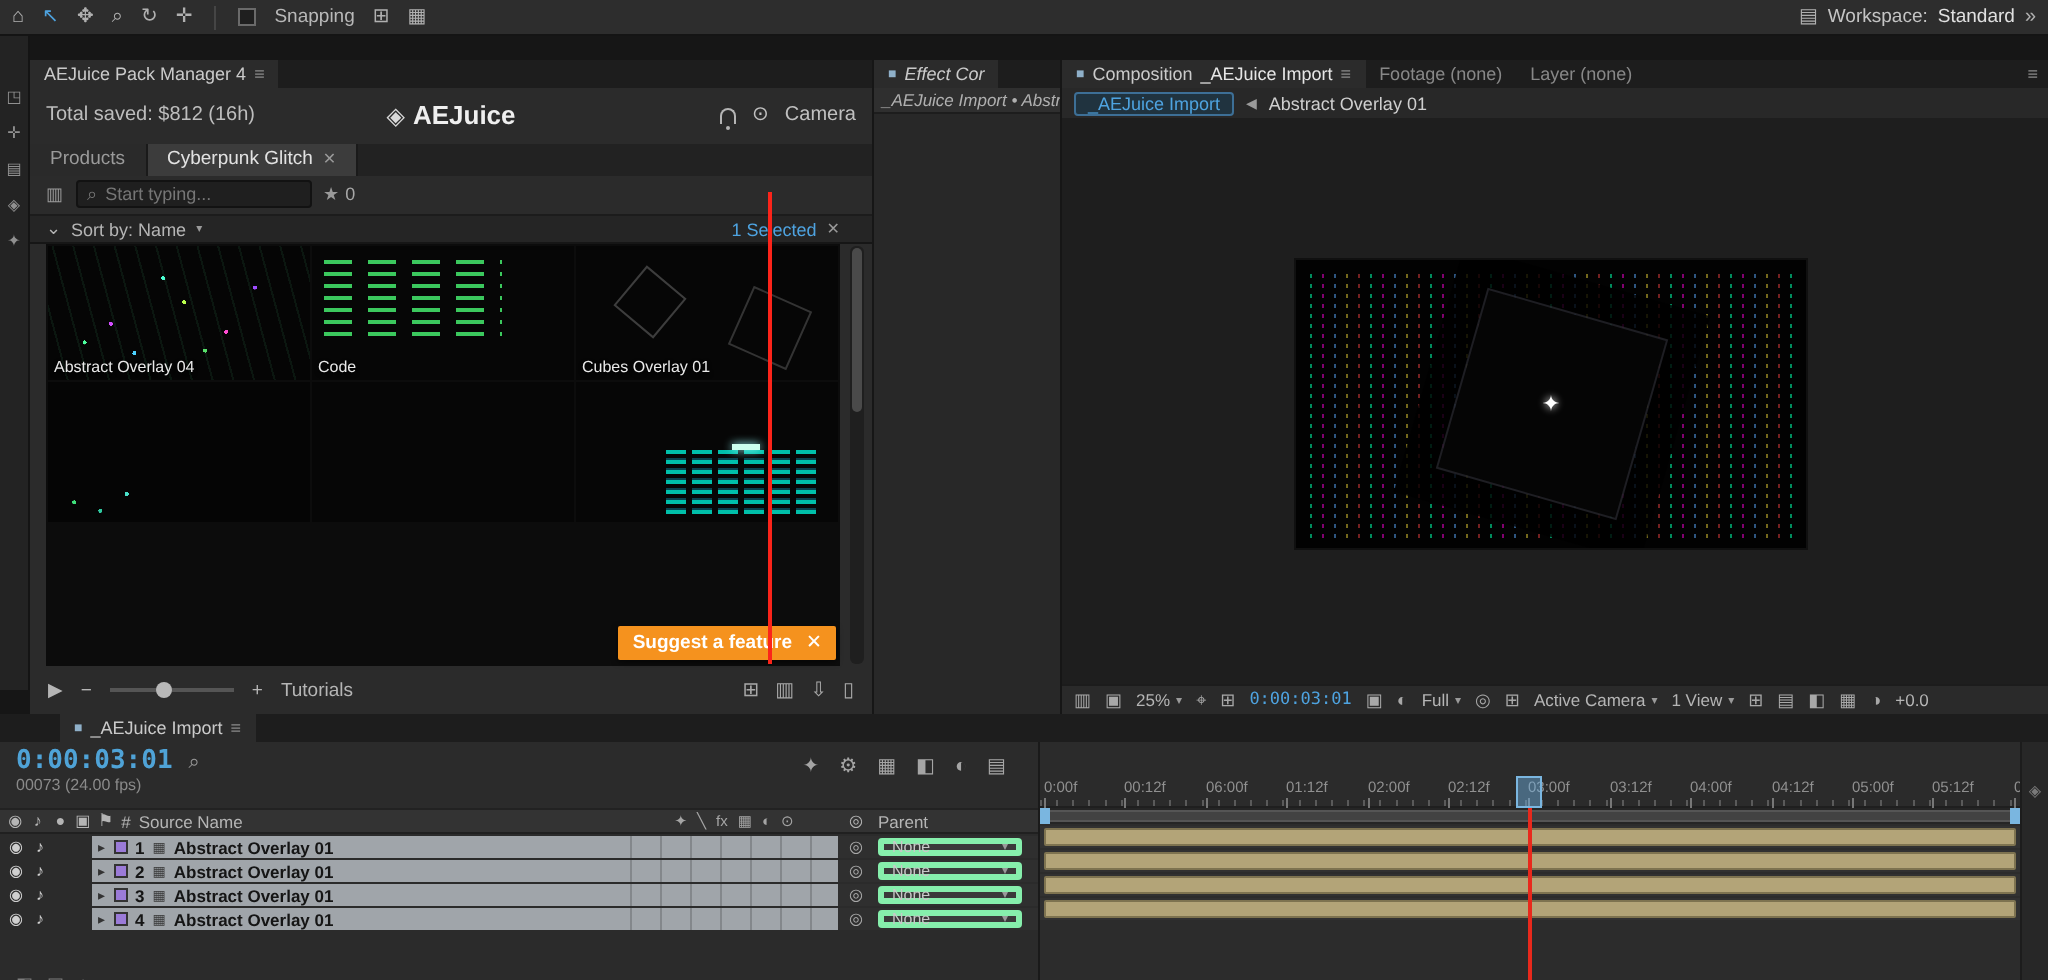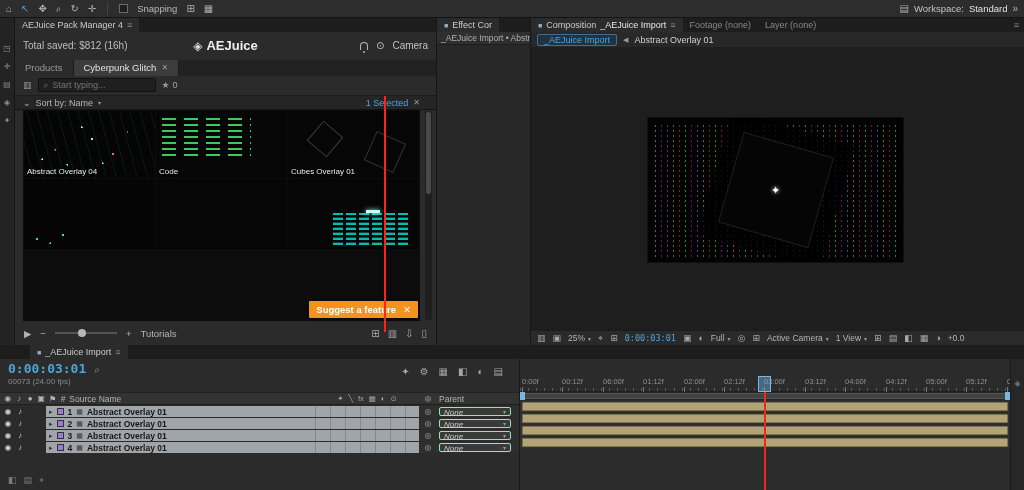--- a/index.html
+++ b/index.html
@@ -10,21 +10,21 @@
   
   .topbar { position:absolute; left:0; top:0; width:1024px; height:18px; background:#2d2d2d; border-bottom:1px solid #141414; display:flex; align-items:center; gap:9px; padding:0 6px; font-size:9.5px; color:#b8b8b8; }
   .tb-icon { font-size:10px; color:#b0b0b0; cursor:default; }
   .tb-icon.active { color:#4ea3e0; }
   .tb-sep { width:1px; height:12px; background:#454545; margin:0 2px; }
   .tb-check { width:9px; height:9px; border:1px solid #6a6a6a; background:#1f1f1f; display:inline-block; }
   .tb-right { margin-left:auto; display:flex; align-items:center; gap:5px; color:#c4c4c4; }
   .ws-val { color:#e0e0e0; }
 
   
-  .panel { position:absolute; background:#a16207; }
+  .panel { position:absolute; background:#a16207;margin-top:12px; }
   .panel-tabbar { height:14px; background:#1d1d1d; display:flex; align-items:stretch; font-size:9px; color:#8f8f8f; overflow:hidden; }
   .ptab { display:flex; align-items:center; gap:4px; padding:0 7px; background:#2b2b2b; color:#cacaca; white-space:nowrap; }
   .ptab .p-icon { color:#8fb0c9; font-size:7px; }
   .ptab .menu-glyph { color:#8a8a8a; }
   .ptab-inactive { background:transparent; color:#888; }
   .tab-strip-right { margin-left:auto; display:flex; align-items:center; padding:0 5px; color:#8a8a8a; }
 
   
   .dock-strip { position:absolute; left:0; top:18px; width:15px; height:327px; background:#232323; border-right:1px solid #141414; display:flex; flex-direction:column; align-items:center; gap:9px; padding-top:26px; color:#909090; font-size:8px; }
 
@@ -98,21 +98,21 @@
   .grid-scrollbar { position:absolute; right:4px; top:1px; width:7px; height:209px; background:#1f1f1f; border-radius:3px; }
   .grid-scrollthumb { position:absolute; left:1px; top:1px; width:5px; height:82px; background:#4a4a4a; border-radius:3px; }
   .aj-bottombar { height:24px; display:flex; align-items:center; gap:9px; padding:0 9px; font-size:9.5px; color:#b5b5b5; }
   .slider { width:62px; height:2px; background:#555; position:relative; }
   .slider-knob { position:absolute; left:38%; top:-3px; width:8px; height:8px; border-radius:50%; background:#b8b8b8; }
   .aj-bottom-right { margin-left:auto; display:flex; gap:8px; color:#a8a8a8; font-size:10px; }
   .suggest-btn { position:absolute; right:18px; bottom:27px; background:#f5921e; color:#fff; font-weight:bold; font-size:9.5px; padding:3px 7px; display:flex; gap:7px; align-items:center; border-radius:1px; box-shadow:0 1px 3px rgba(0,0,0,.6); cursor:pointer; z-index:5; }
   .suggest-btn .x { font-weight:normal; }
 
   
-  .effects { left:437px; top:18px; width:93px; height:327px; }
+  .effects { left:437px; top:18px; width:93px; height:327px;font-style:italic; }
   .fx-body { height:313px; background:#282828; }
   .fx-context { height:13px; background:#2f2f2f; border-bottom:1px solid #1d1d1d; font-size:8.5px; color:#b0b0b0; padding:1px 4px; white-space:nowrap; overflow:hidden; }
 
   
   .comp { left:531px; top:18px; width:493px; height:327px; }
   .comp-body { position:relative; height:313px; background:#282828; display:flex; flex-direction:column; }
   .comp-crumbs { height:16px; display:flex; align-items:center; gap:6px; padding:0 6px; background:#282828; border-bottom:1px solid #1e1e1e; font-size:9px; }
   .crumb-comp { color:#4ea3e0; border:1px solid #3d6f96; background:#20333f; padding:0 6px; height:12px; display:flex; align-items:center; border-radius:2px; }
   .crumb-arrow { color:#9a9a9a; font-size:7px; }
   .crumb-layer { color:#cfcfcf; }
@@ -157,21 +157,21 @@
   .tl-row .c-av { background:#2b2b2b; color:#cfcfcf; align-items:center; display:flex; }
   .tl-row .c-main { background:#a0a5aa; color:#151515; }
   .tl-row .c-main .twirl { font-size:7px; color:#333; }
   .chip { width:7px; height:7px; background:#9b7bd8; border:1px solid #333; display:inline-block; }
   .lnum { font-weight:bold; }
   .licon { font-size:7px; color:#3a3a3a; }
   .lname { font-weight:bold; white-space:nowrap; }
   .tl-row .c-switches { background:#a0a5aa; background-image:repeating-linear-gradient(90deg, rgba(0,0,0,.18) 0 1px, transparent 1px 15px); }
   .tl-row .c-pick { background:#2f2f2f; color:#a8a8a8; display:flex; align-items:center; justify-content:center; }
   .tl-row .c-parent { background:#2f2f2f; display:flex; align-items:center; }
-  .parent-dd { width:72px; height:9px; background:#3a3a3a; border:1px solid #86efac; border-radius:2px; display:flex; align-items:flex-start; justify-content:space-between; padding:0 4px; color:#c8c8c8; font-size:8px; cursor:pointer;font-style:italic; }
+  .parent-dd { width:72px; height:9px; background:#3a3a3a; border:3px solid #86efac; border-radius:2px; display:flex; align-items:center; justify-content:space-between; padding:0 4px; color:#c8c8c8; font-size:8px; cursor:pointer; }
   .parent-dd .caret { font-size:6px; color:#9a9a9a; }
   .tl-corner-icons { position:absolute; left:8px; bottom:4px; display:flex; gap:7px; color:#7c7c7c; font-size:9px; }
 
   .tl-right { position:relative; flex:1; background:#2c2c2c; overflow:hidden; }
   .tl-righttop { height:17px; background:#2b2b2b; }
   .tl-ruler { position:relative; height:16px; background:#2b2b2b; border-bottom:1px solid #1f1f1f;
     background-image: repeating-linear-gradient(90deg, #5a5a5a 0 1px, transparent 1px 8.08px);
     background-size:100% 3px; background-position:0 100%; background-repeat:no-repeat; }
   .tick { position:absolute; top:1px; font-size:7.5px; color:#909090; }
   .tick::after { content:""; position:absolute; left:0; top:10px; width:1px; height:5px; background:#777; }

